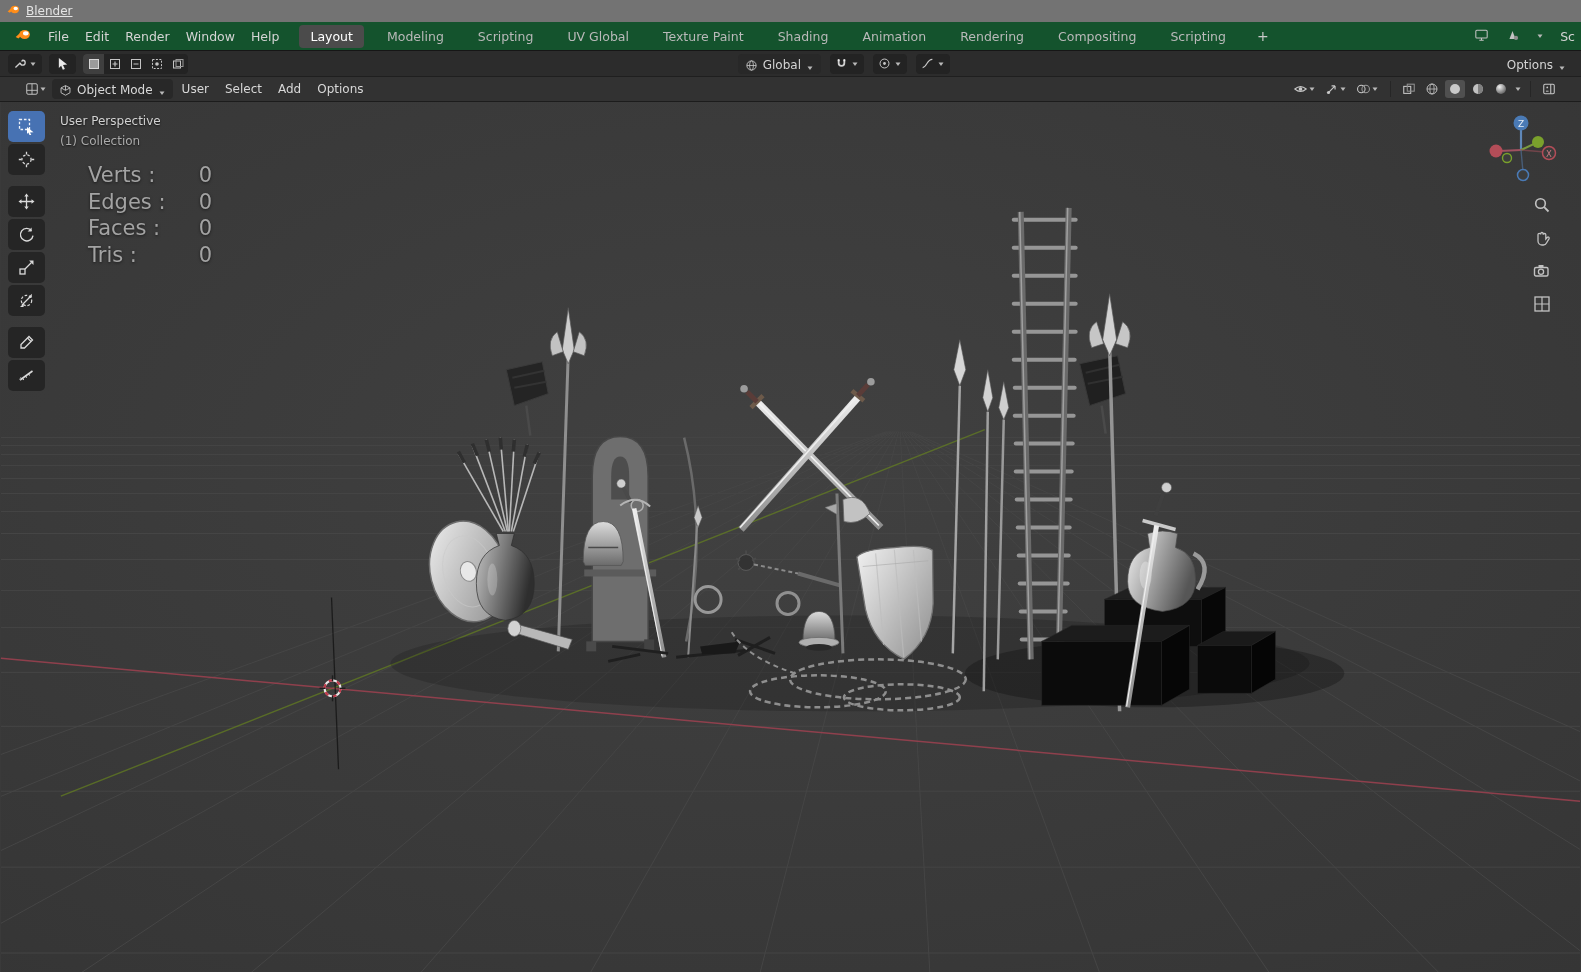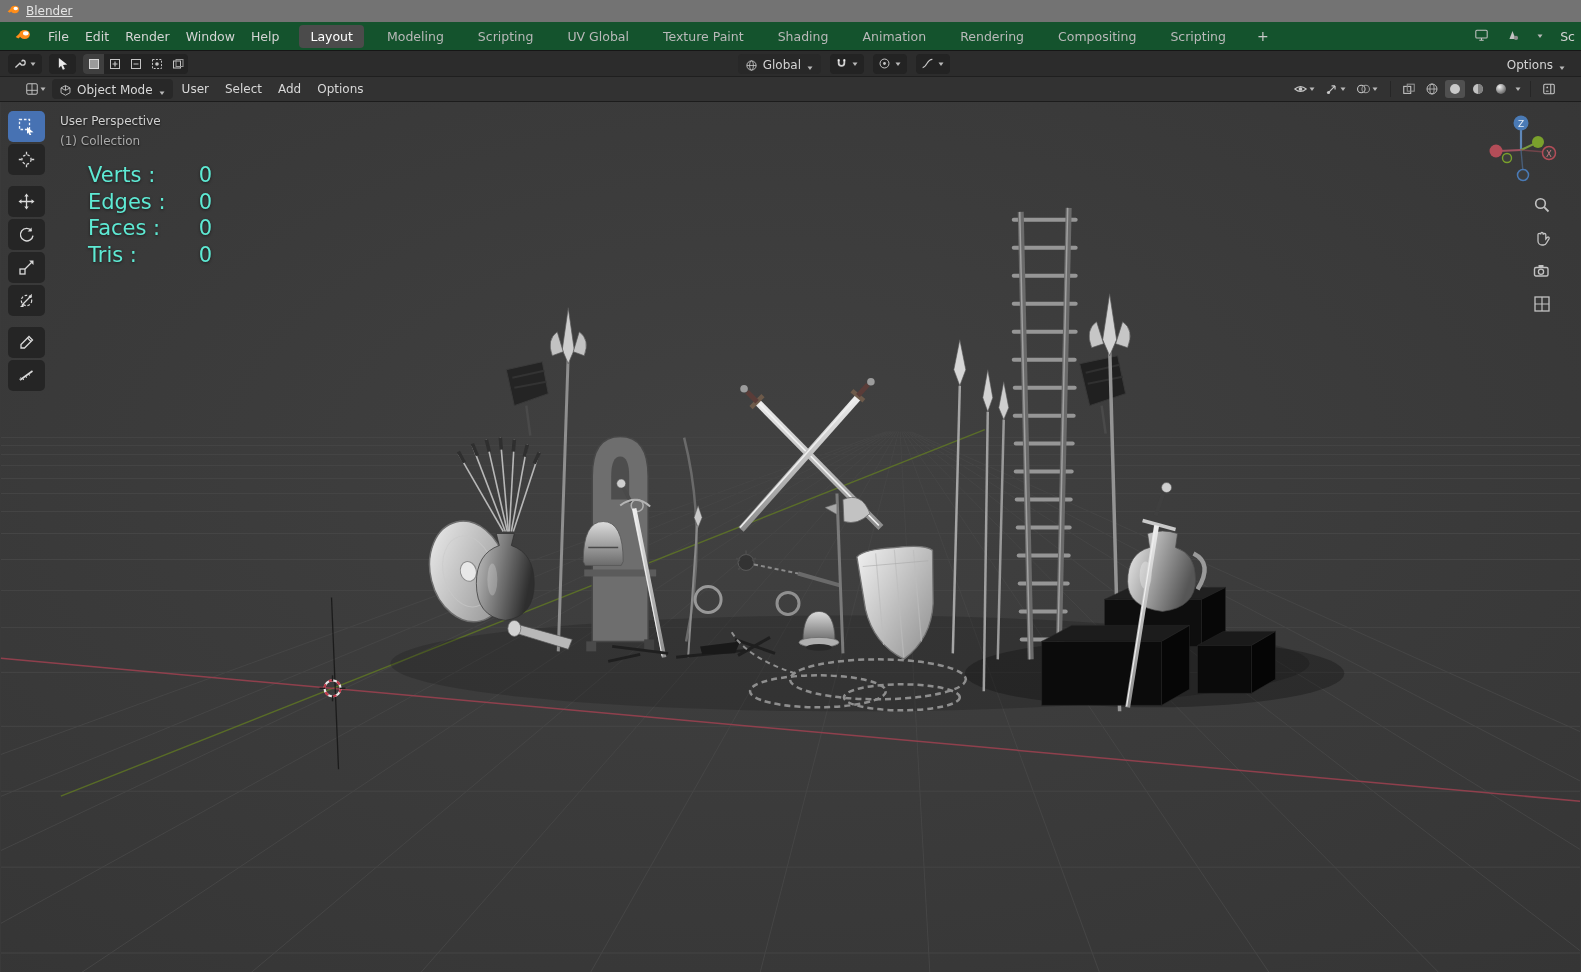--- a/index.html
+++ b/index.html
@@ -53,21 +53,21 @@
   .toolbar { position:absolute; left:8px; top:9px; display:flex; flex-direction:column; gap:2px; }
   .tool-btn { width:37px; height:31px; background:rgba(36,36,36,.93); border-radius:5px;
     display:flex; align-items:center; justify-content:center; }
   .tool-btn.active { background:#4772b3; }
   .tool-gap { height:7px; }
 
   .view-info { position:absolute; left:60px; top:9px; font-size:12px; color:#d2d2d2;
     line-height:20px; text-shadow:0 1px 2px rgba(0,0,0,.7); }
   .view-info .dim { color:#ababab; }
 
-  .stats { position:absolute; left:88px; top:60px; font-size:21px; color:#5eead4;
+  .stats { position:absolute; left:88px; top:60px; font-size:21px; color:#a3a3a3;
     line-height:26.5px; text-shadow:0 1px 3px rgba(0,0,0,.55); }
   .stats-row { display:flex; }
   .stats-label { width:108px; }
   .stats-value { width:16px; text-align:right; }
 
   .gizmo { position:absolute; right:20px; top:8px; }
   .nav-icons { position:absolute; right:30px; top:94px; display:flex; flex-direction:column;
     gap:11px; align-items:center; }
 
   .overlay-br { position:absolute; left:1390px; bottom:5px; font-size:19.5px; line-height:20px;

